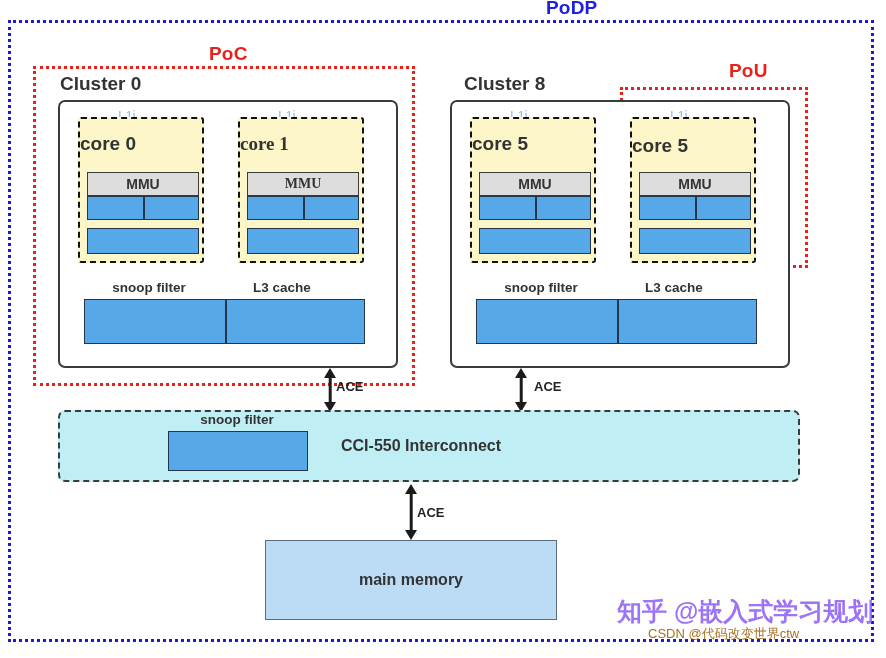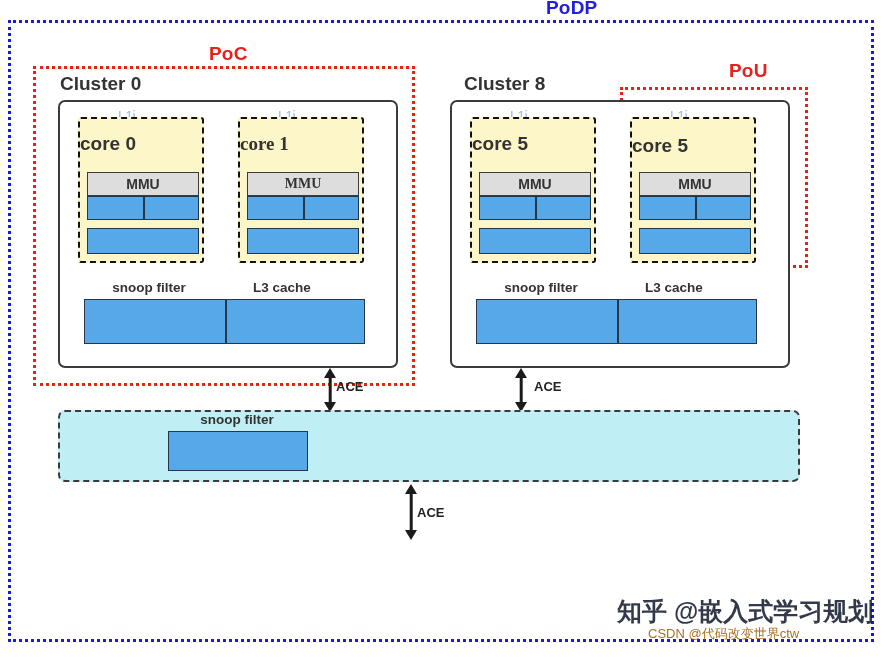--- a/index.html
+++ b/index.html
@@ -60,21 +60,21 @@
   .conn .stem{position:absolute;left:50%;transform:translateX(-50%);
               width:2.6px;background:#1b1b1b;}
   .conn .ah{position:absolute;left:50%;transform:translateX(-50%);width:0;height:0;
             border-left:6.5px solid transparent;border-right:6.5px solid transparent;}
   .conn .ah.up{border-bottom:10px solid #1b1b1b;top:0;}
   .conn .ah.down{border-top:10px solid #1b1b1b;bottom:0;}
   .ace-label{position:absolute;font-size:13px;font-weight:bold;color:#222222;white-space:nowrap;}
 
   
   .wm{position:absolute;white-space:nowrap;pointer-events:none;}
-  .wm-zhihu{font-size:25px;color:#0f172a;opacity:.85;font-weight:bold;}
+  .wm-zhihu{font-size:25px;color:#8b5cf6;opacity:.85;font-weight:bold;}
   .wm-csdn{font-size:13px;color:#a16207;opacity:.9;}
 </style>
 </head>
 <body>
 
 <div id="stage">
 
   <div class="region podp" style="left:8px;top:20px;width:866px;height:622px;"></div>
   <div class="region-label blue" style="left:540px;top:-3px;">PoDP</div>
 
@@ -152,25 +152,27 @@
   <div class="conn" style="left:508px;top:368px;width:26px;height:44px;">
     <div class="ah up"></div>
     <div class="stem" style="top:8px;bottom:8px;"></div>
     <div class="ah down"></div>
   </div>
   <div class="ace-label" style="left:534px;top:379px;">ACE</div>
 
   <div class="interconnect" style="left:58px;top:410px;width:742px;height:72px;"></div>
   <div class="caption" style="left:172px;top:412px;width:130px;">snoop filter</div>
   <div class="ic-sf" style="left:168px;top:431px;width:140px;height:40px;"></div>
+  <div class="ic-title" style="left:341px;top:437px;">CCI-550  Interconnect</div>
 
   <div class="conn" style="left:398px;top:484px;width:26px;height:56px;">
     <div class="ah up"></div>
     <div class="stem" style="top:8px;bottom:8px;"></div>
     <div class="ah down"></div>
   </div>
   <div class="ace-label" style="left:417px;top:505px;">ACE</div>
 
+  <div class="mainmem" style="left:265px;top:540px;width:292px;height:80px;">main memory</div>
 
   <div class="wm wm-zhihu" style="left:617px;top:595px;">知乎 @嵌入式学习规划</div>
   <div class="wm wm-csdn" style="left:648px;top:625px;">CSDN @代码改变世界ctw</div>
 
 </div>
 
 </body></html>

